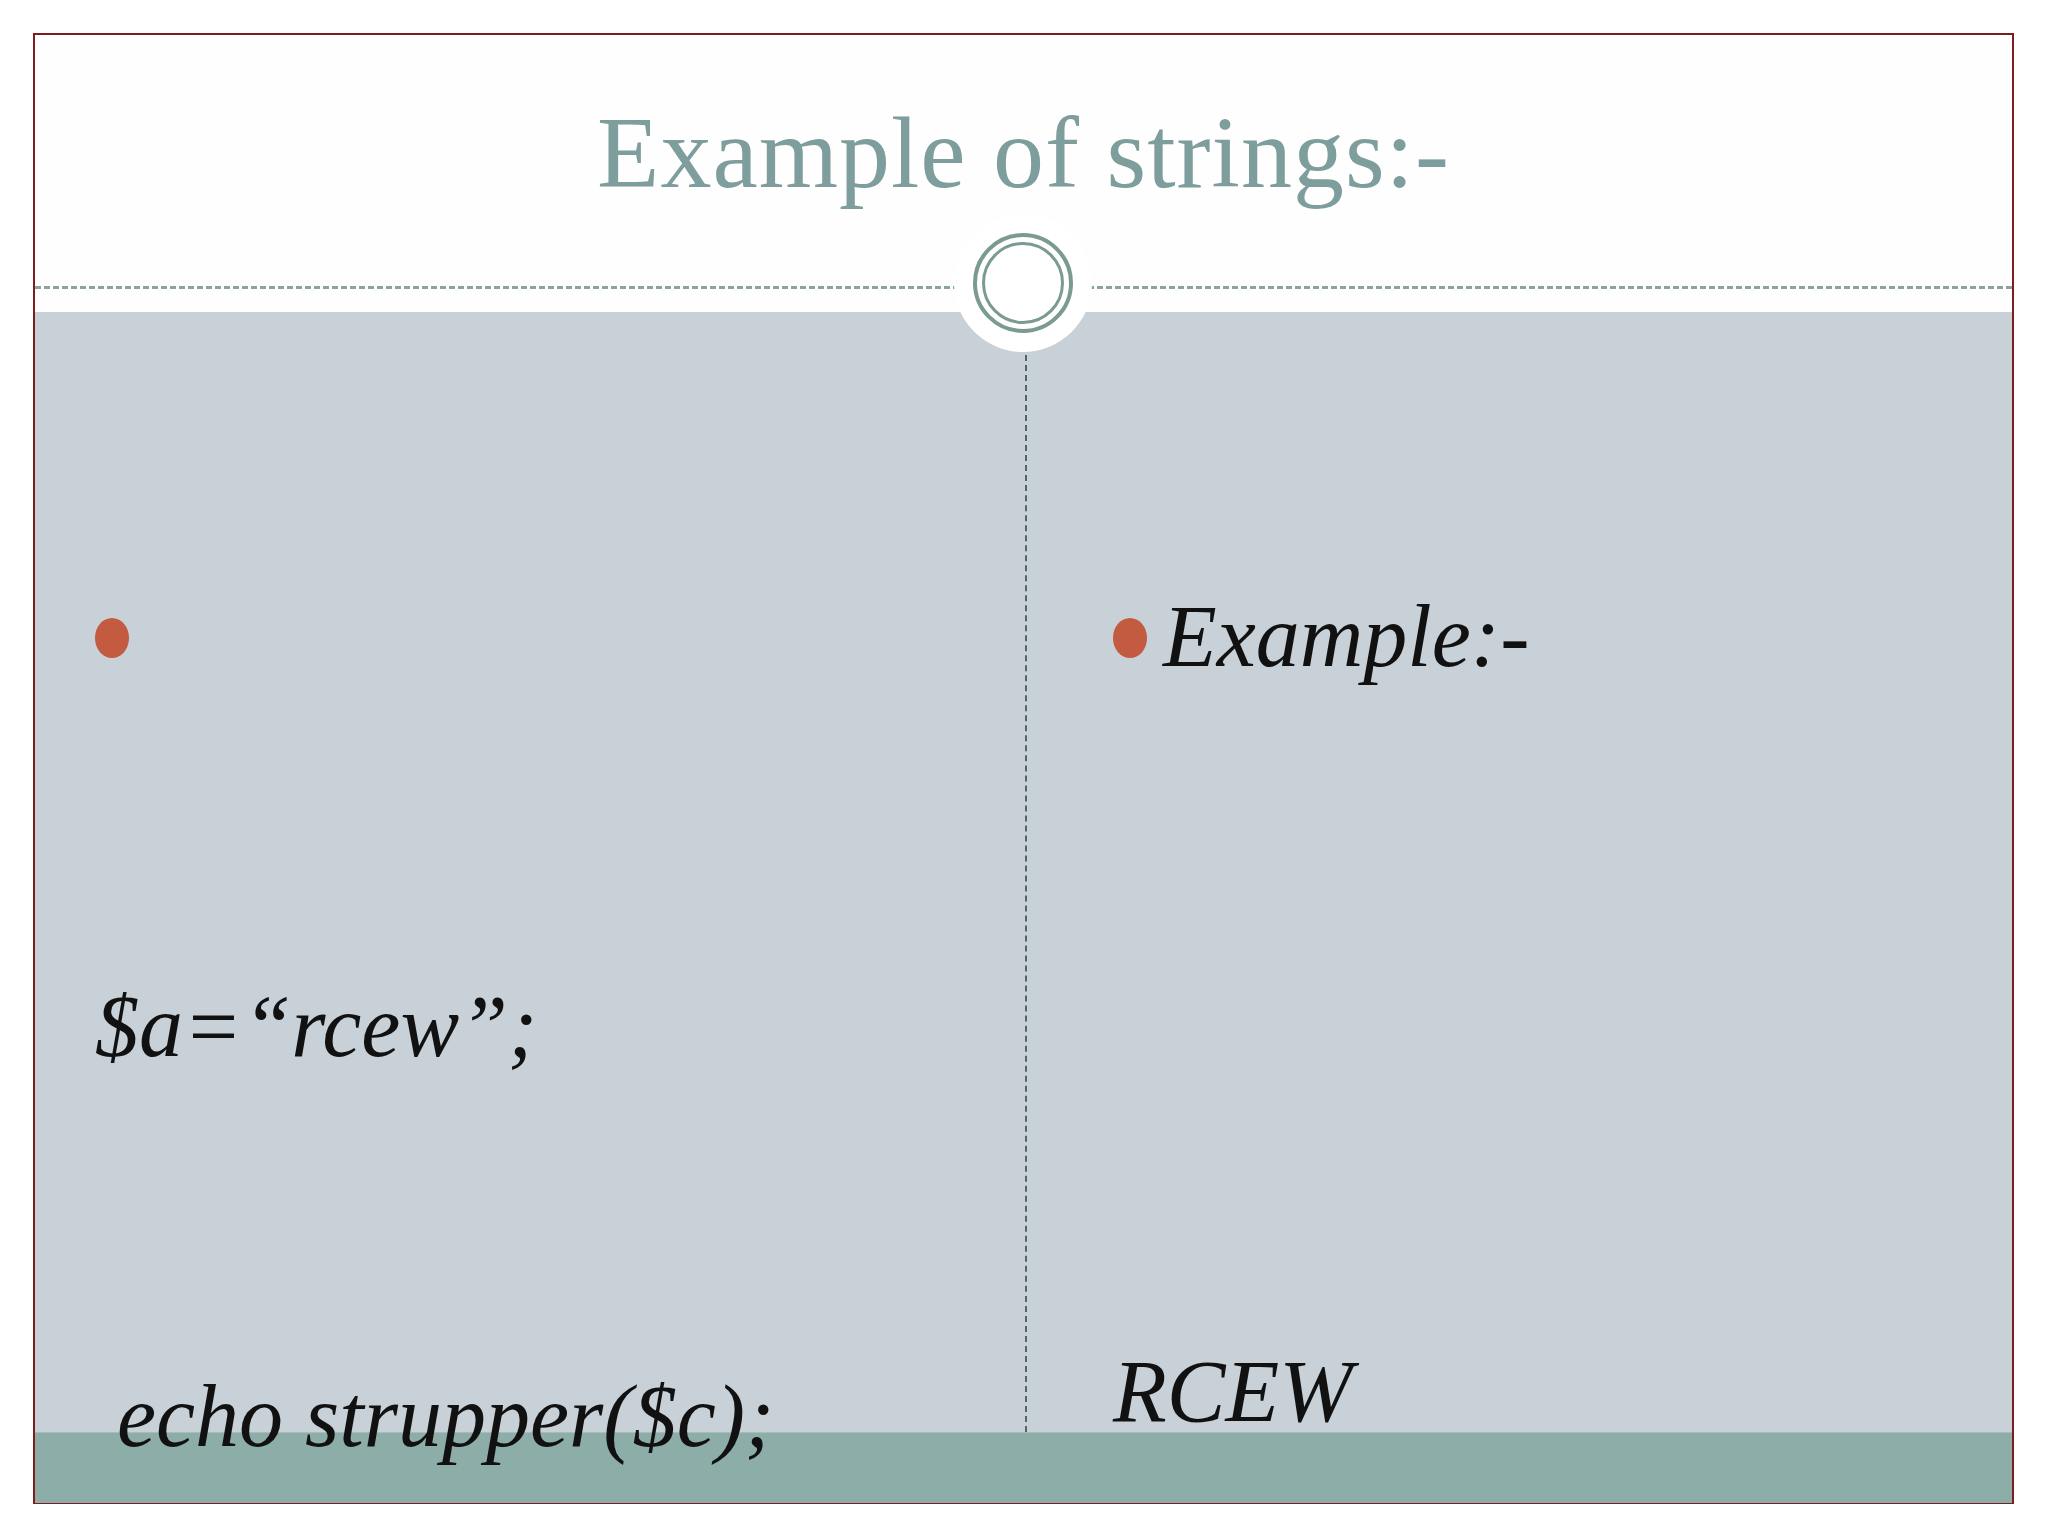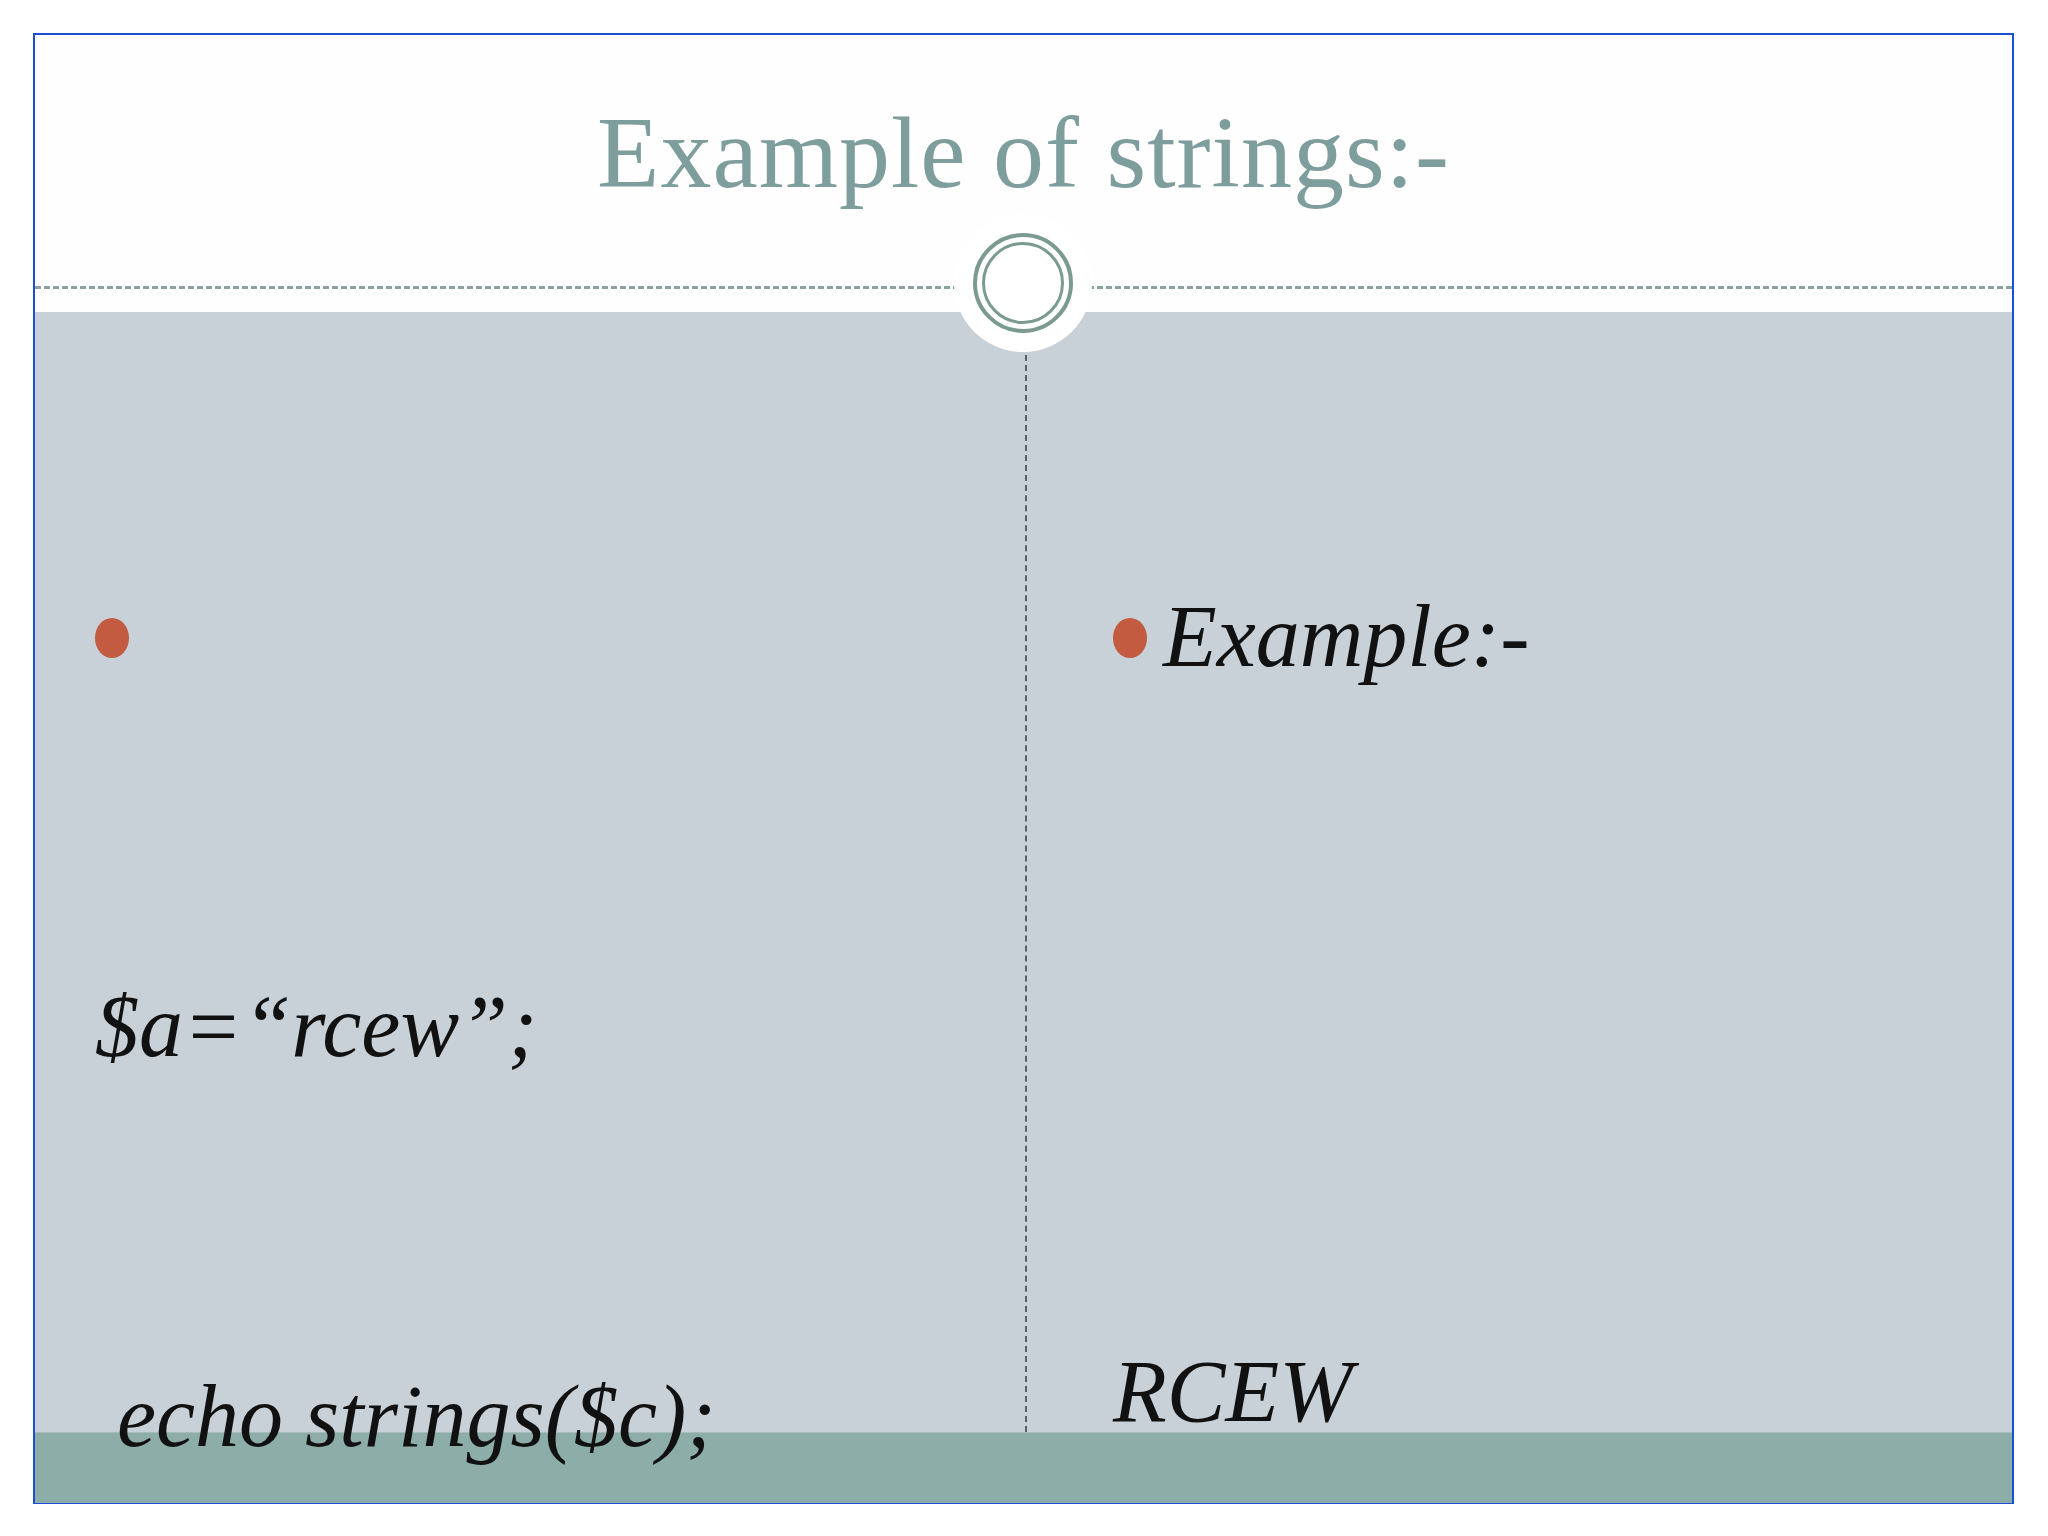--- a/index.html
+++ b/index.html
@@ -2,21 +2,21 @@
 <html><head>
 <meta charset="utf-8">
 <style>
   html,body{margin:0;padding:0;}
   body{
     width:2048px;height:1536px;background:#ffffff;position:relative;overflow:hidden;
     font-family:"Liberation Serif",serif;
   }
   .frame{
     position:absolute;left:33px;top:33px;width:1981px;height:1471px;
-    border:2px solid #1d4ed8;box-sizing:border-box;background:#ffffff;
+    border:2px solid #7f1d1d;box-sizing:border-box;background:#ffffff;
   }
   .title-area{position:absolute;left:0;top:0;right:0;height:277px;background:#fffefe;}
   .slide-title{
     margin-top:62px;text-align:center;font-size:102px;line-height:1.1;
     color:#7e9d9d;letter-spacing:1px;
   }
   .content-area{position:absolute;left:0;top:277px;right:0;height:1120px;background:#c8d1d7;}
   .bottom-band{position:absolute;left:0;top:1397px;right:0;height:70px;background:#8dada8;border-top:1px solid #a9bcba;}
   .h-dash{position:absolute;left:0;right:0;top:251px;border-top:3px dashed #8aa3a1;}
   .notch{position:absolute;left:919px;top:179px;width:138px;height:138px;border-radius:50%;background:#ffffff;}
@@ -51,21 +51,21 @@
 
   <div class="h-dash"></div>
   <div class="notch"></div>
   <div class="ring outer"></div>
   <div class="ring inner"></div>
   <div class="v-dash"></div>
 
   <div class="col left">
     <div class="line"><span class="bullet"></span></div>
     <div class="line">$a=“rcew”;</div>
-    <div class="line"> echo strings($c);</div>
+    <div class="line"> echo strupper($c);</div>
     
     
     
     
   </div>
 
   <div class="col right">
     <div class="line"><span class="bullet"></span><span>Example:-</span></div>
     <div class="spacer"></div>
     <div class="line">RCEW</div>

